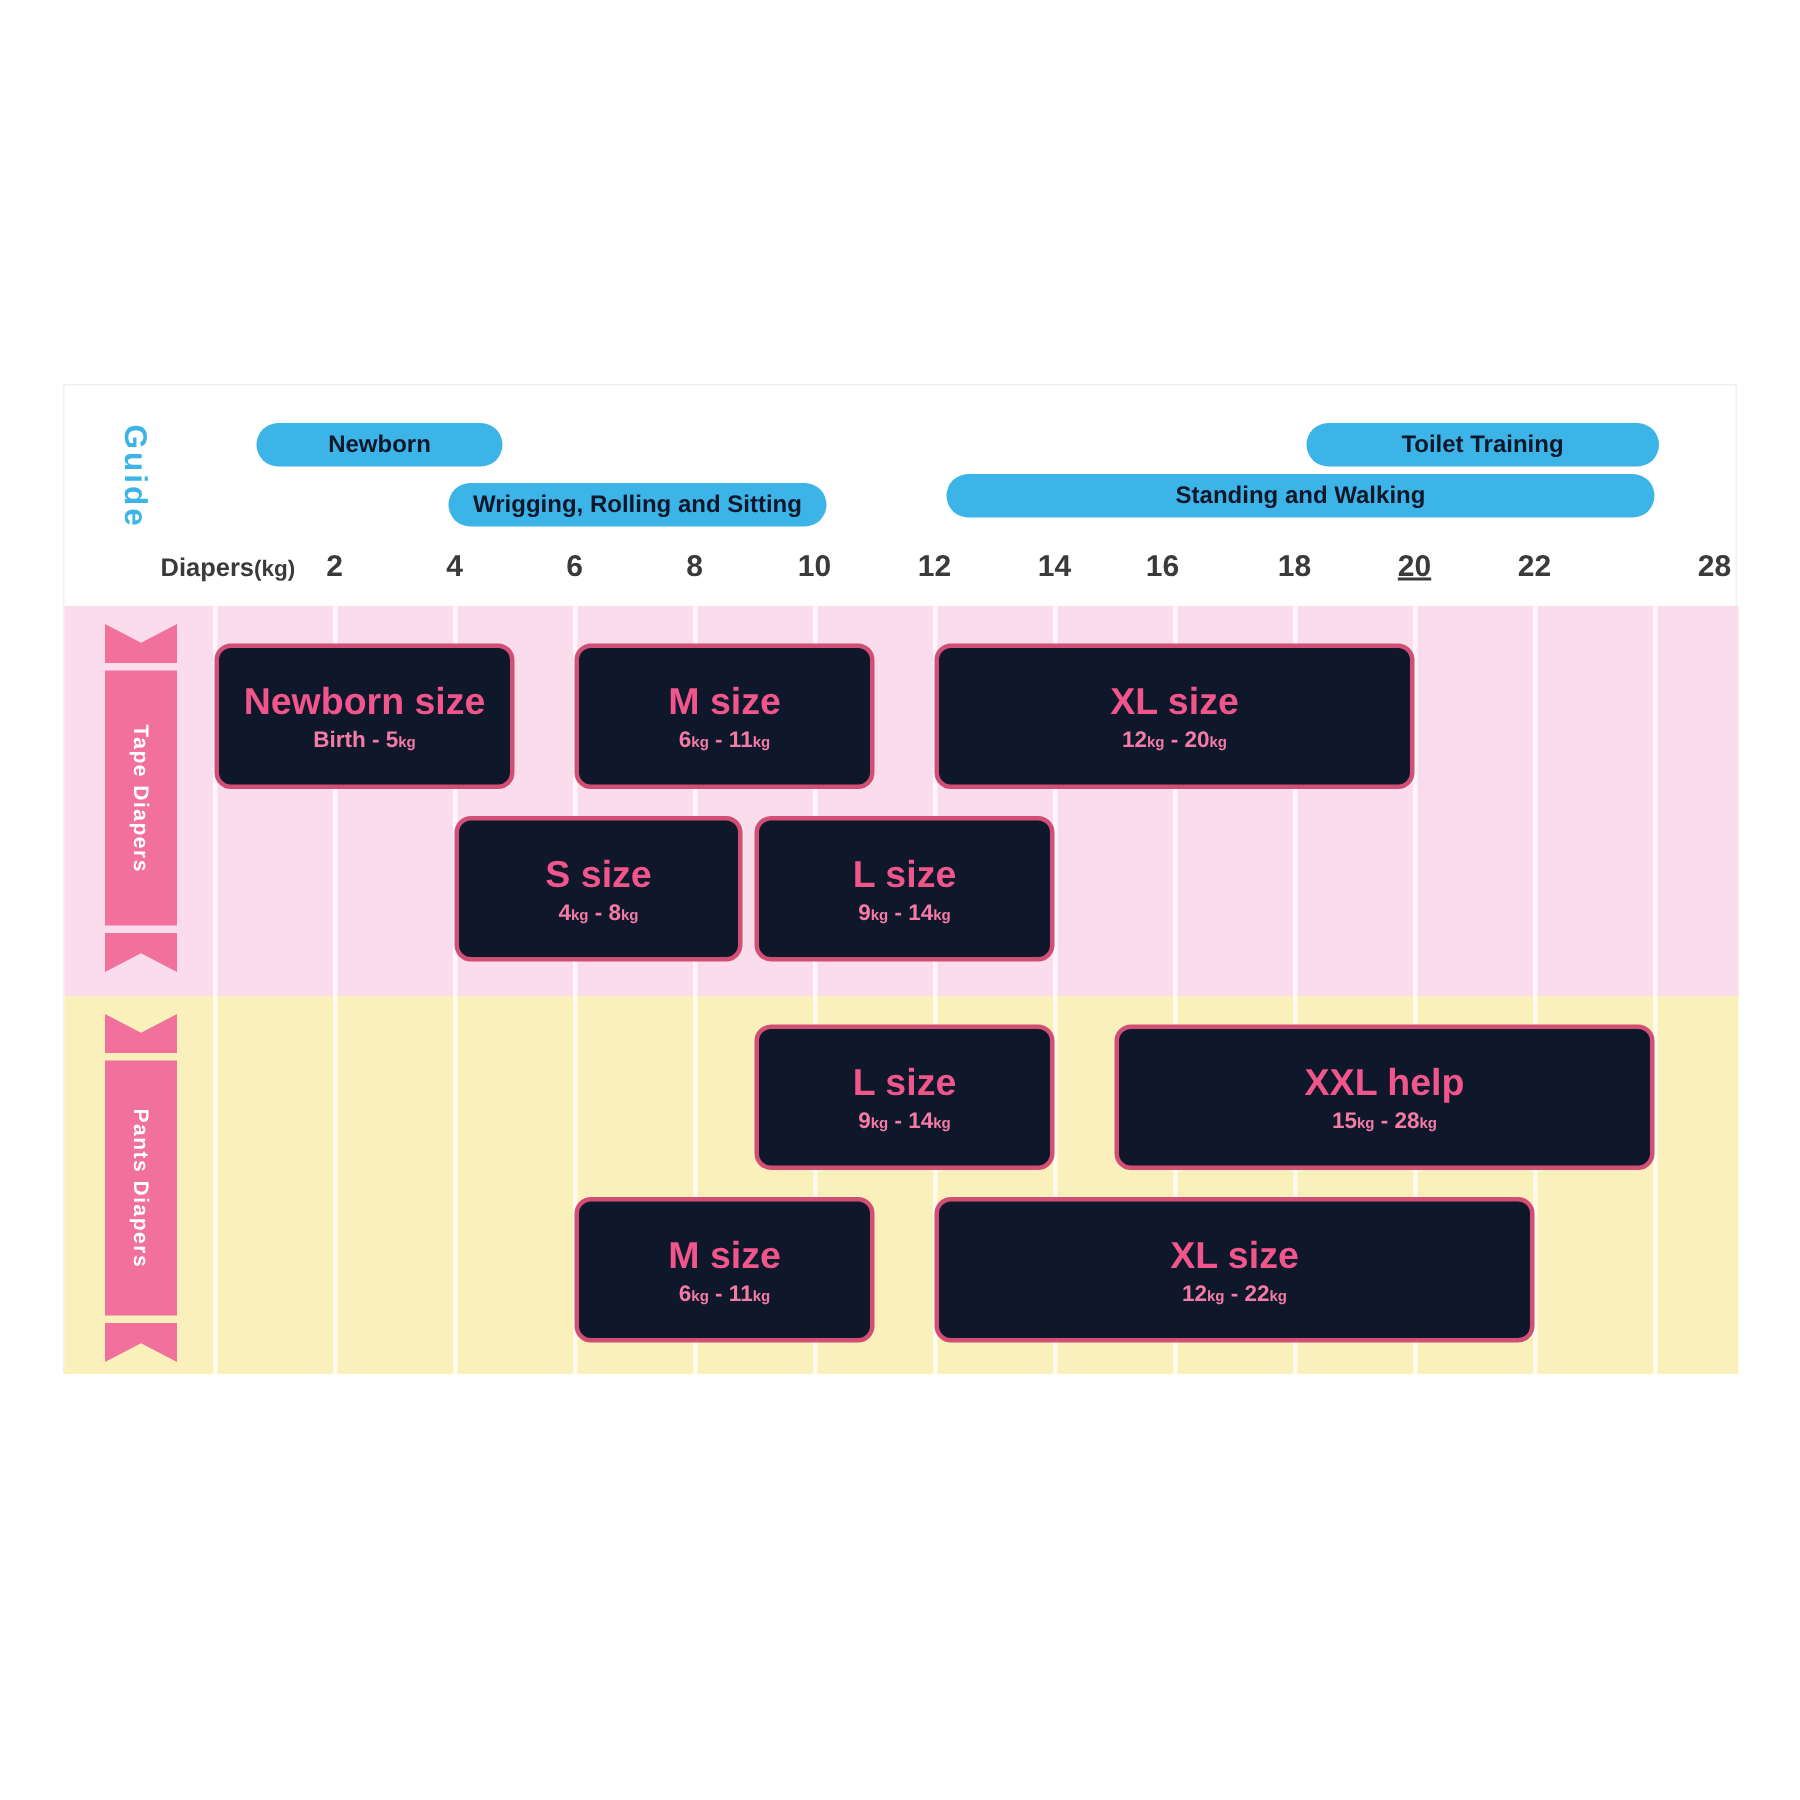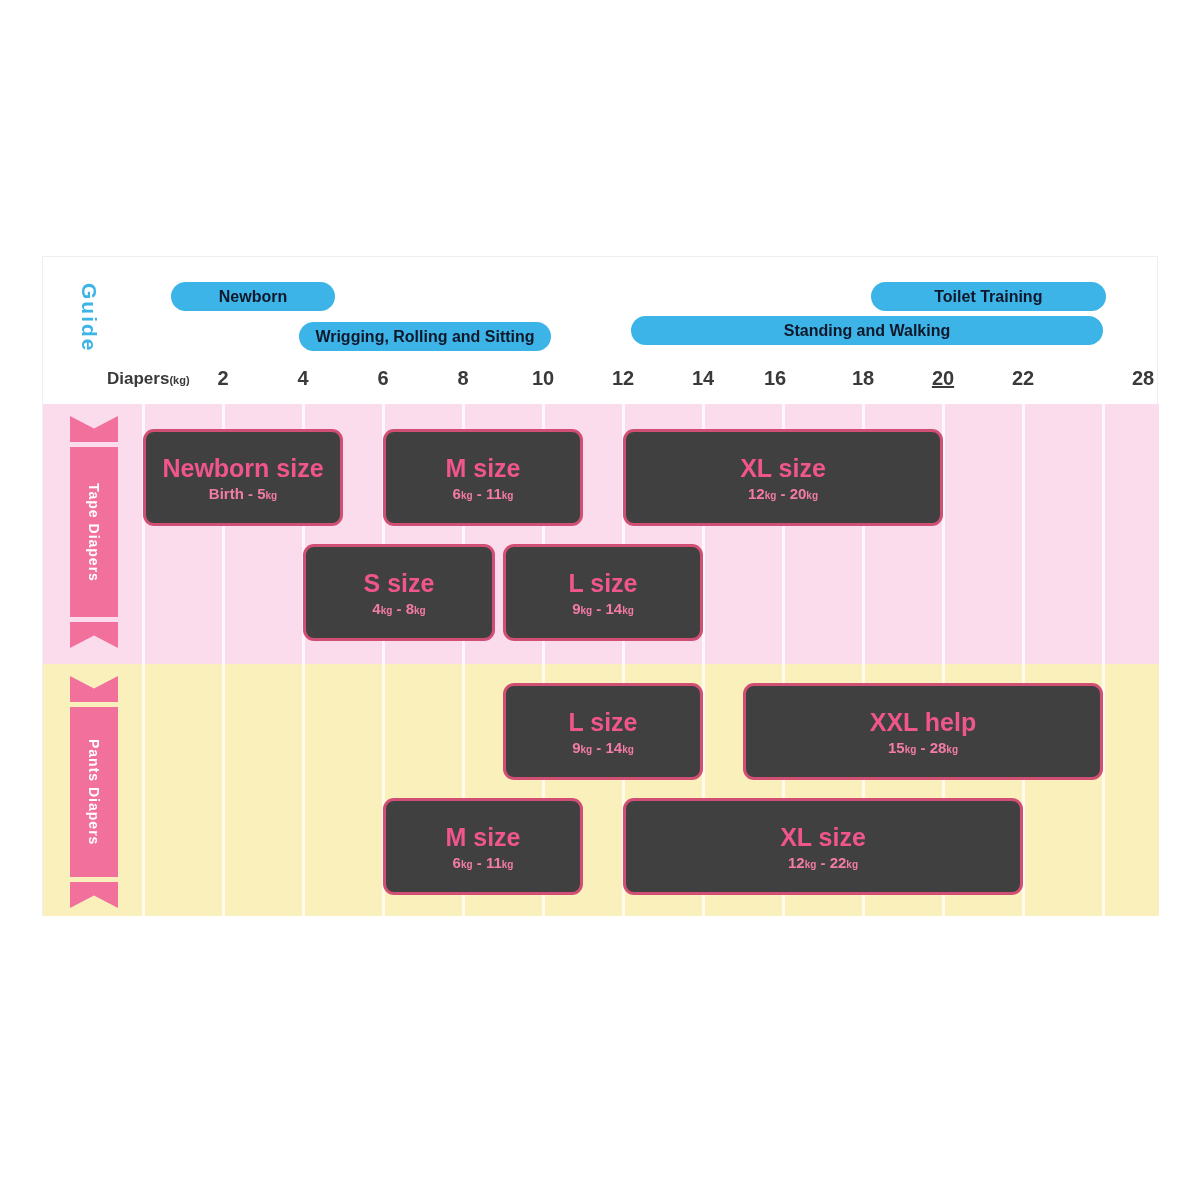--- a/index.html
+++ b/index.html
@@ -18,21 +18,21 @@
   
   .stages { position:absolute; inset:0; }
   .pill { position:absolute; height:29px; background:#3cb4e7; border-radius:15px;
           color:#0f172a; font-weight:bold; font-size:16px; display:flex;
           align-items:center; justify-content:center; white-space:nowrap; }
   .pill.small { font-size:13px; }
 
   
   .axis { position:absolute; inset:0; color:#3a3a3a; }
   .axis-label { position:absolute; left:64px; top:112px; font-size:17px; font-weight:bold; }
-  .axis-unit { font-size:11px; font-weight:bold; }
+  .axis-unit { font-size:15px; font-weight:bold; }
   .tick { position:absolute; top:110px; transform:translateX(-50%);
           font-size:20px; font-weight:bold; }
 
   
   .section { position:absolute; left:0; width:1116px; overflow:hidden; }
   .section.tape  { top:147px; height:260px; background:#fbdcec; }
   .section.pants { top:407px; height:252px; background:#faf0bc; }
   .grid { position:absolute; inset:0; }
   .gridline { position:absolute; top:0; bottom:0; width:3px;
               background:rgba(255,255,255,.75); }
@@ -41,21 +41,21 @@
   .ribbon { position:absolute; left:27px; top:12px; width:48px; height:232px;
             display:flex; flex-direction:column; }
   .ribbon .cap { height:26px; flex:0 0 26px; background:#f2709c; }
   .ribbon .cap.top { clip-path:polygon(0 0, 50% 48%, 100% 0, 100% 100%, 0 100%); margin-bottom:5px; }
   .ribbon .cap.bot { clip-path:polygon(0 0, 100% 0, 100% 100%, 50% 52%, 0 100%); margin-top:5px; }
   .ribbon .rbody { flex:1; background:#f2709c; color:#ffffff; font-weight:bold;
                    font-size:14px; letter-spacing:1px; writing-mode:vertical-rl;
                    display:flex; align-items:center; justify-content:center; }
 
   
-  .size-box { position:absolute; height:97px; background:#404040;
+  .size-box { position:absolute; height:97px; background:#0f172a;
               border:3px solid #d14e74; border-radius:11px;
               display:flex; flex-direction:column; align-items:center;
               justify-content:center; gap:2px; }
   .size-box .title { color:#f0558c; font-weight:bold; font-size:25px; }
   .size-box .range { color:#f37ba6; font-weight:bold; font-size:15px; }
   .size-box .range .u { font-size:10px; }
 </style>
 </head>
 <body>
 

